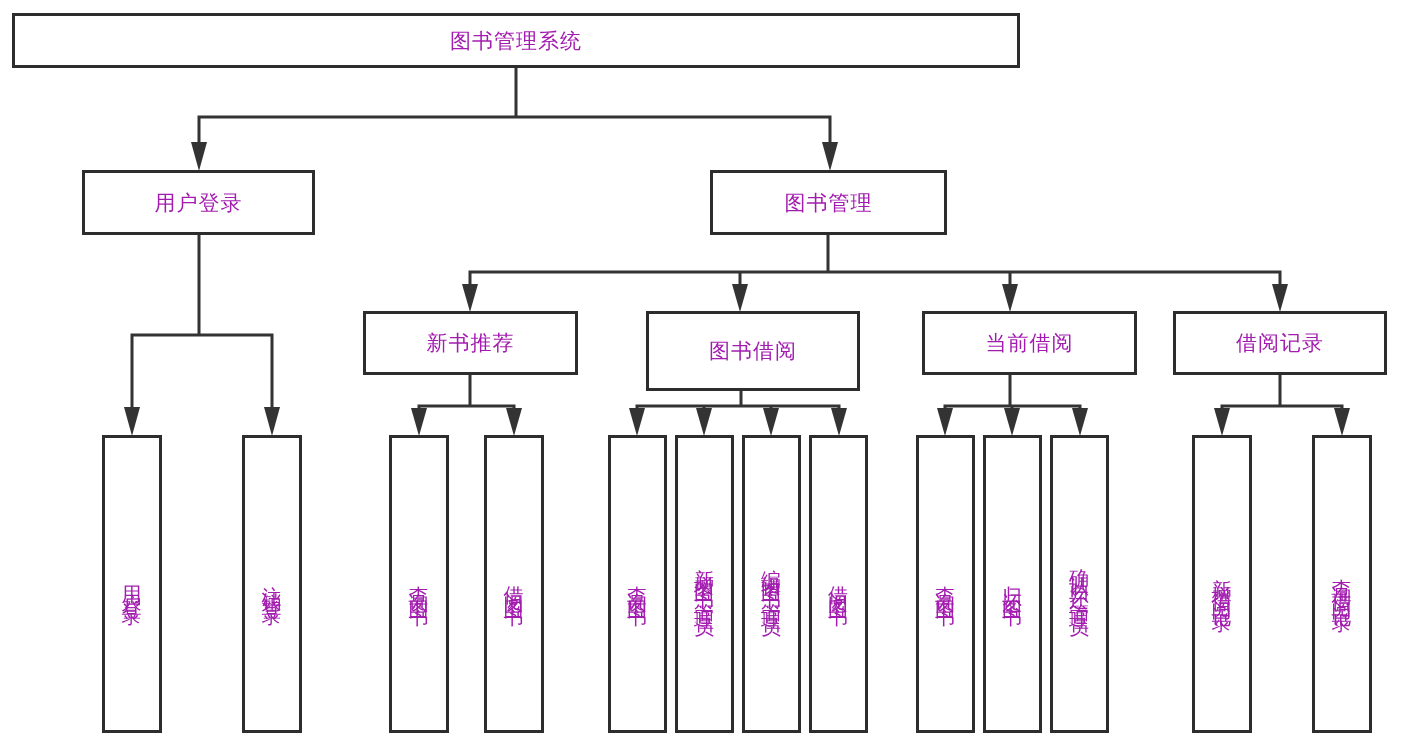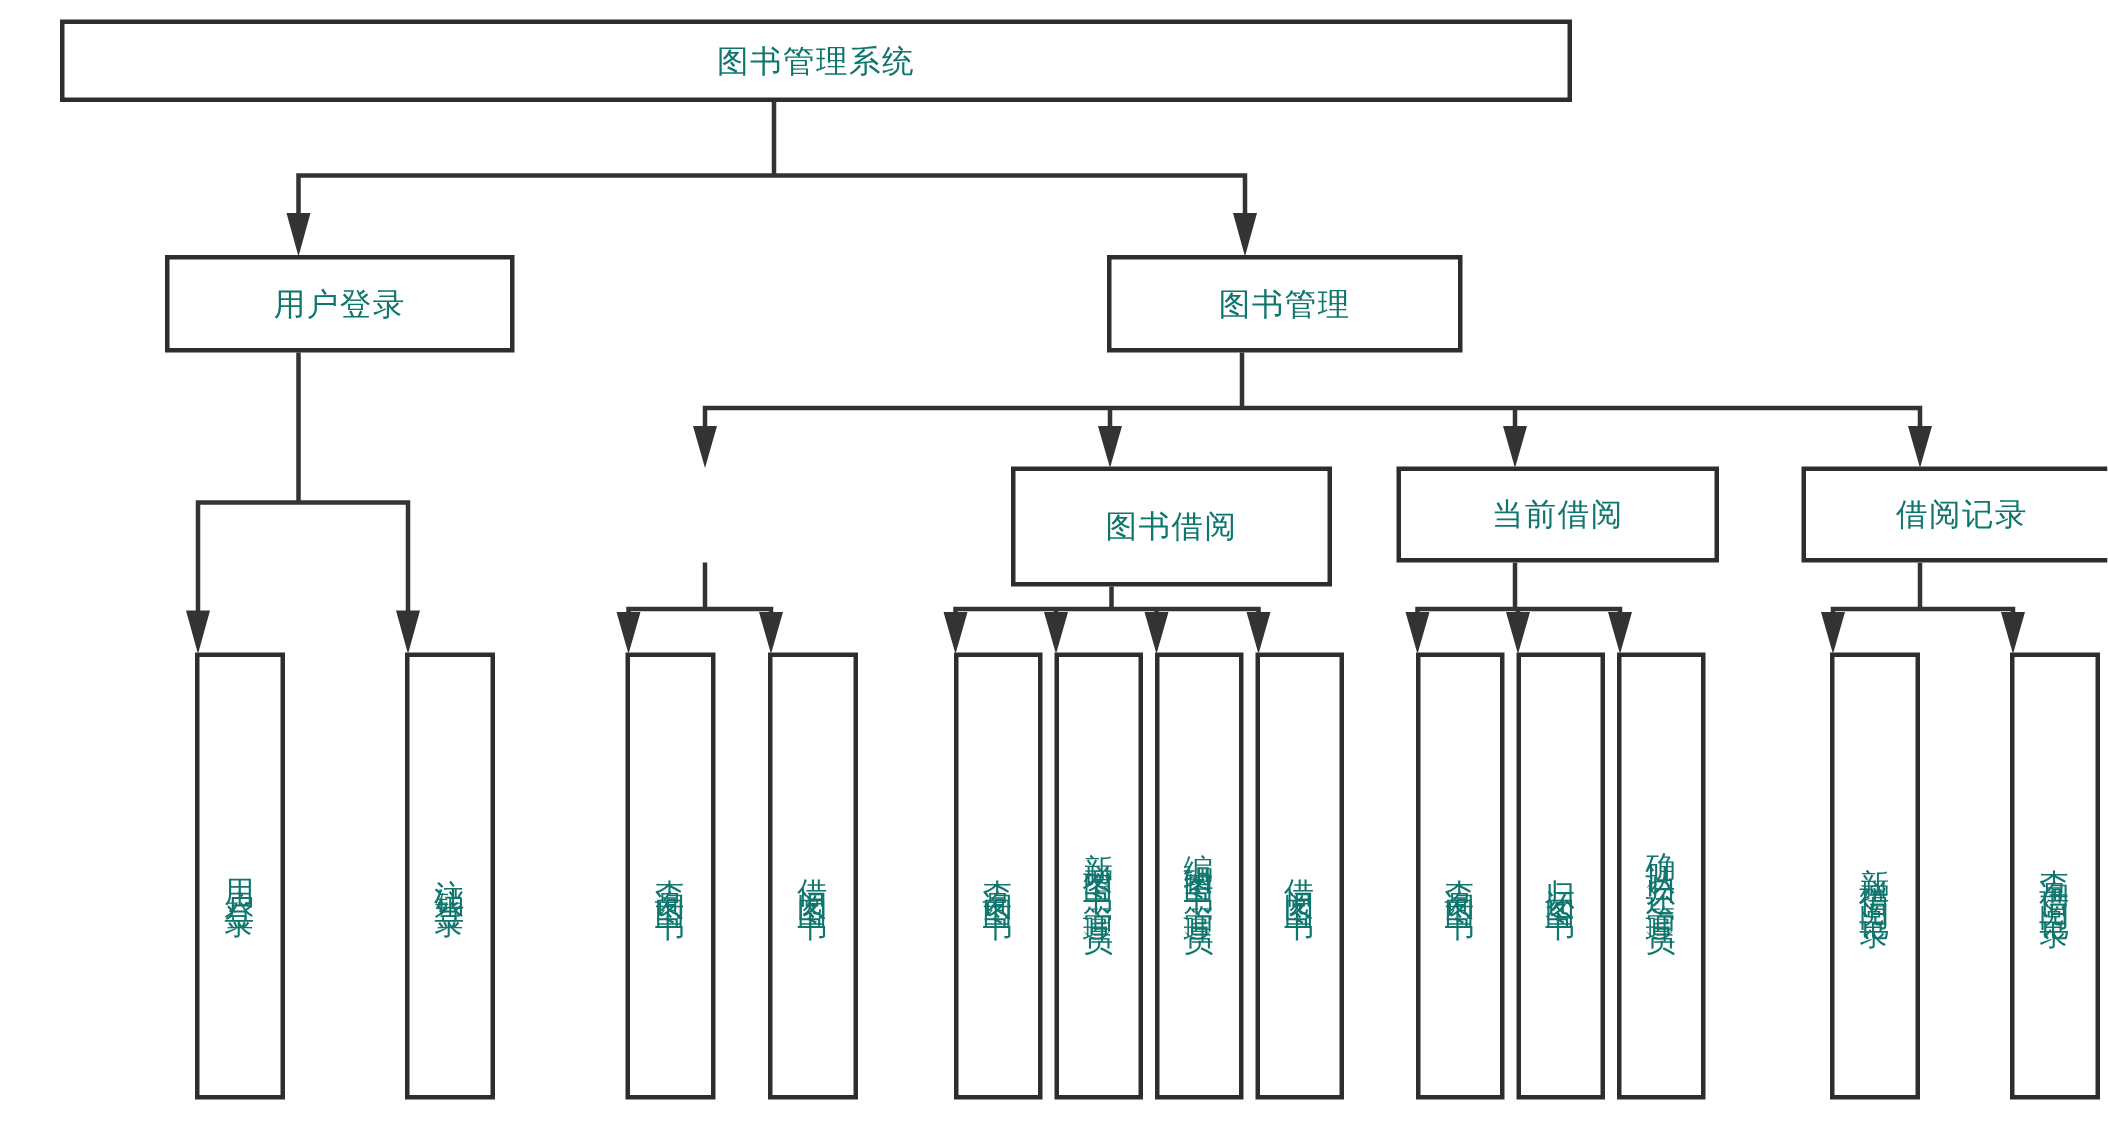--- a/index.html
+++ b/index.html
@@ -18,23 +18,22 @@
     z-index: 1;
   }
   .hbox, .vbox {
     position: absolute;
     box-sizing: border-box;
     border: 3px solid #2d2d2d;
     background: #ffffff;
     display: flex;
     align-items: center;
     justify-content: center;
-    color: #0f766e;
+    color: #a21caf;
     z-index: 2;
-    margin-left: 28px;
   }
   .hbox { font-size: 21px; letter-spacing: 1px; }
   .vbox { font-size: 20px; }
   .vbox .vtext {
     writing-mode: vertical-rl;
     line-height: 1;
     letter-spacing: 7px;
     white-space: nowrap;
   }
   .watermark {
@@ -103,24 +102,27 @@
     <span>图书管理系统</span>
   </div>
 
   <div class="hbox" style="left:82px; top:170px; width:233px; height:65px;">
     <span>用户登录</span>
   </div>
   <div class="hbox" style="left:710px; top:170px; width:237px; height:65px;text-align:center;">
     <span>图书管理</span>
   </div>
 
+  <div class="hbox" style="left:363px; top:311px; width:215px; height:64px;">
+    <span>新书推荐</span>
+  </div>
   <div class="hbox" style="left:646px; top:311px; width:214px; height:80px;">
     <span>图书借阅</span>
   </div>
-  <div class="hbox" style="left:903px; top:311px; width:215px; height:64px;">
+  <div class="hbox" style="left:922px; top:311px; width:215px; height:64px;">
     <span>当前借阅</span>
   </div>
   <div class="hbox" style="left:1173px; top:311px; width:214px; height:64px;">
     <span>借阅记录</span>
   </div>
 
   <div class="vbox" style="left:102px; top:435px; width:60px; height:298px;">
     <span class="vtext">用户登录</span>
   </div>
   <div class="vbox" style="left:242px; top:435px; width:60px; height:298px;">

